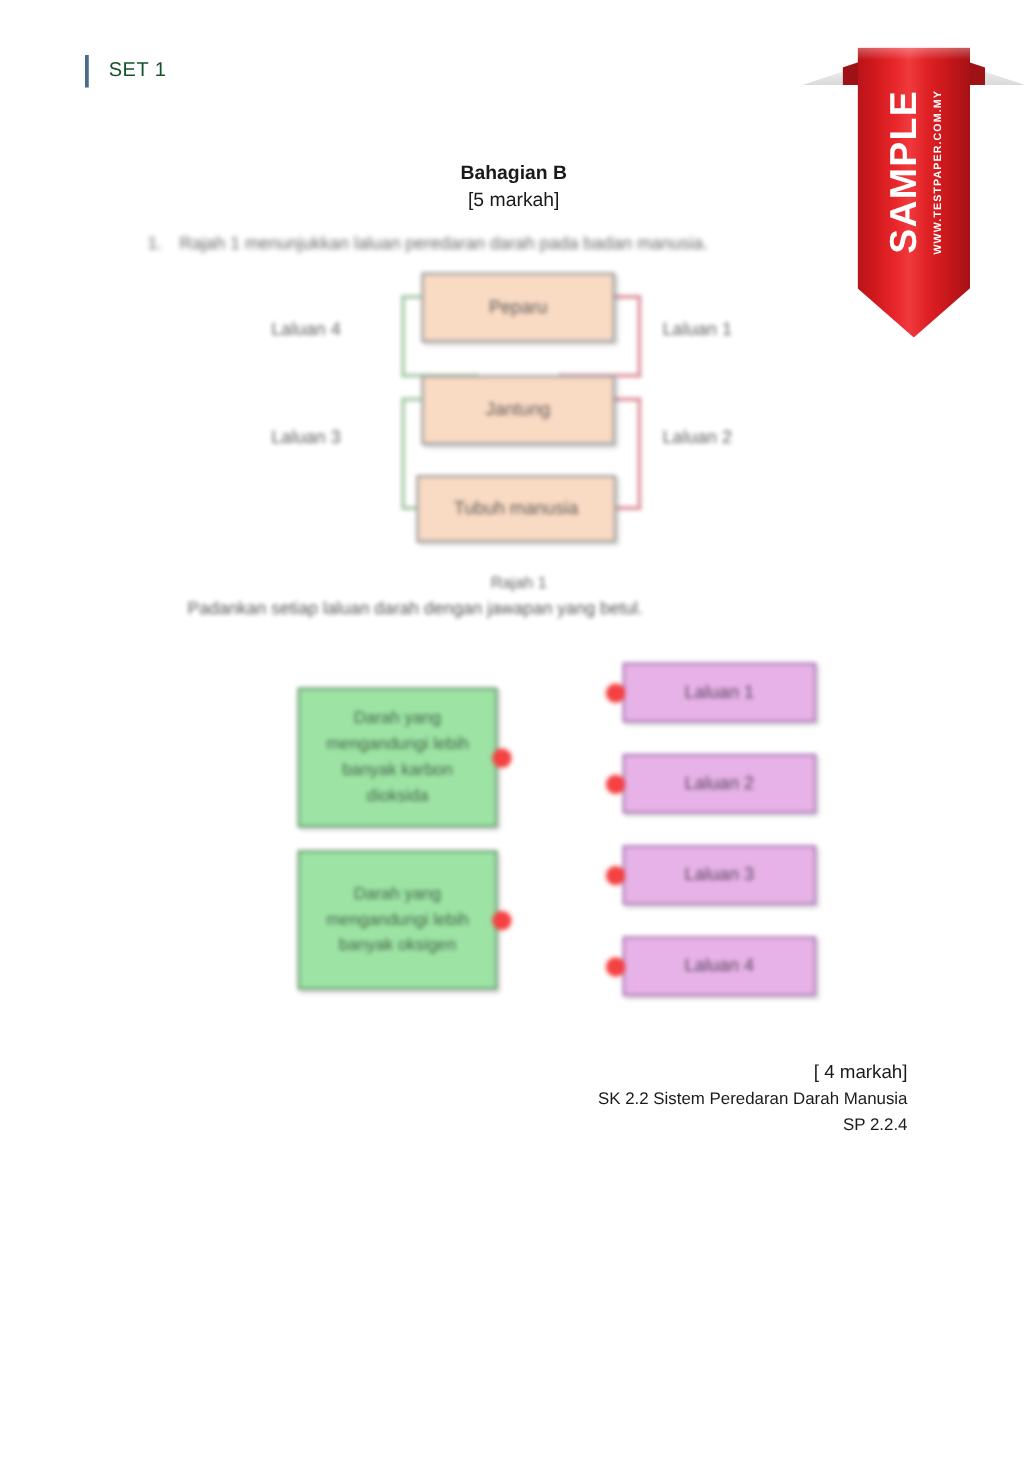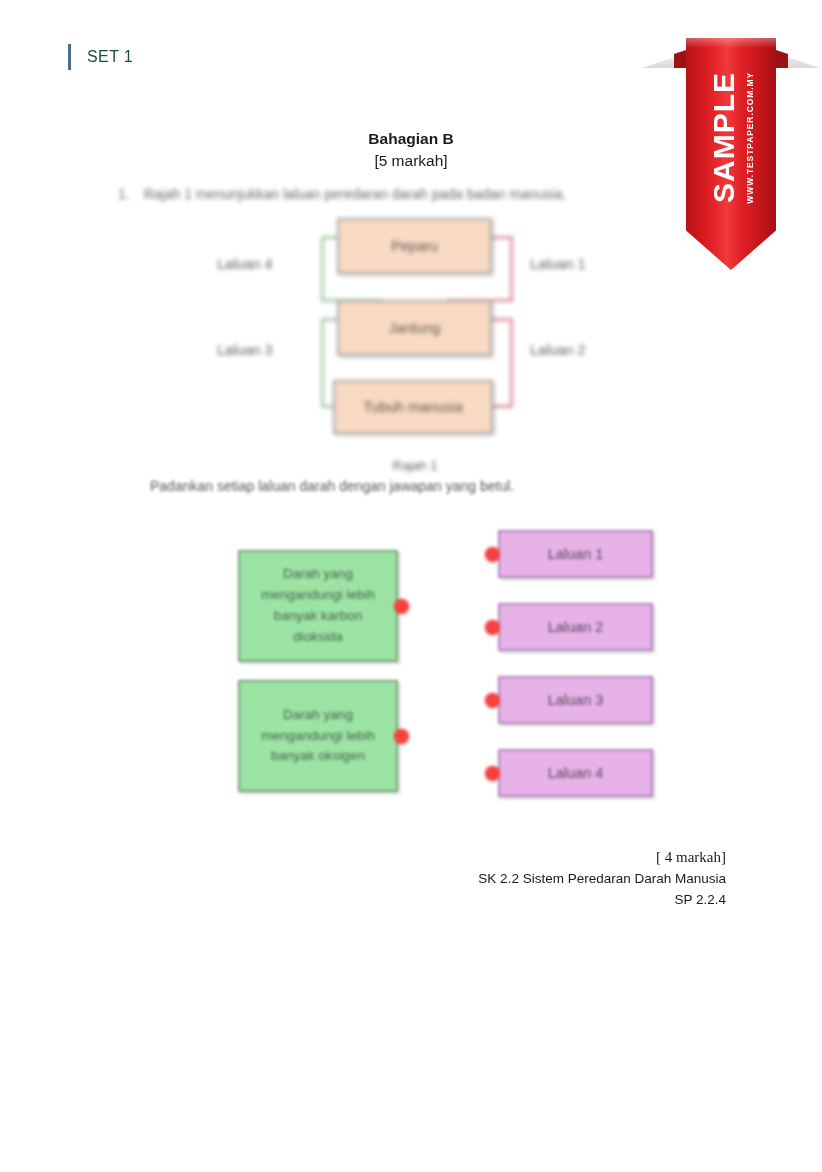--- a/index.html
+++ b/index.html
@@ -128,21 +128,21 @@
   #dot-p2 { left: 255px; top: 102px; }
   #dot-p3 { left: 255px; top: 175px; }
   #dot-p4 { left: 255px; top: 248px; }
 
   
   #footer-block {
     position: absolute; right: 96px; top: 846px;
     text-align: right; line-height: 1.55;
     font-size: 13.5px; color: #1a1a1a;
   }
-  #footer-marks { font-size: 15px; font-family: Liberation Serif, serif; }
+  #footer-marks { font-size: 15px; }
 
   
   #sample-ribbon {
     position: absolute; left: 672px; top: 30px;
     width: 118px; height: 248px;
   }
   .rib-tail {
     position: absolute; top: 12px; width: 36px; height: 26px;
     background: #9e1115;
   }

